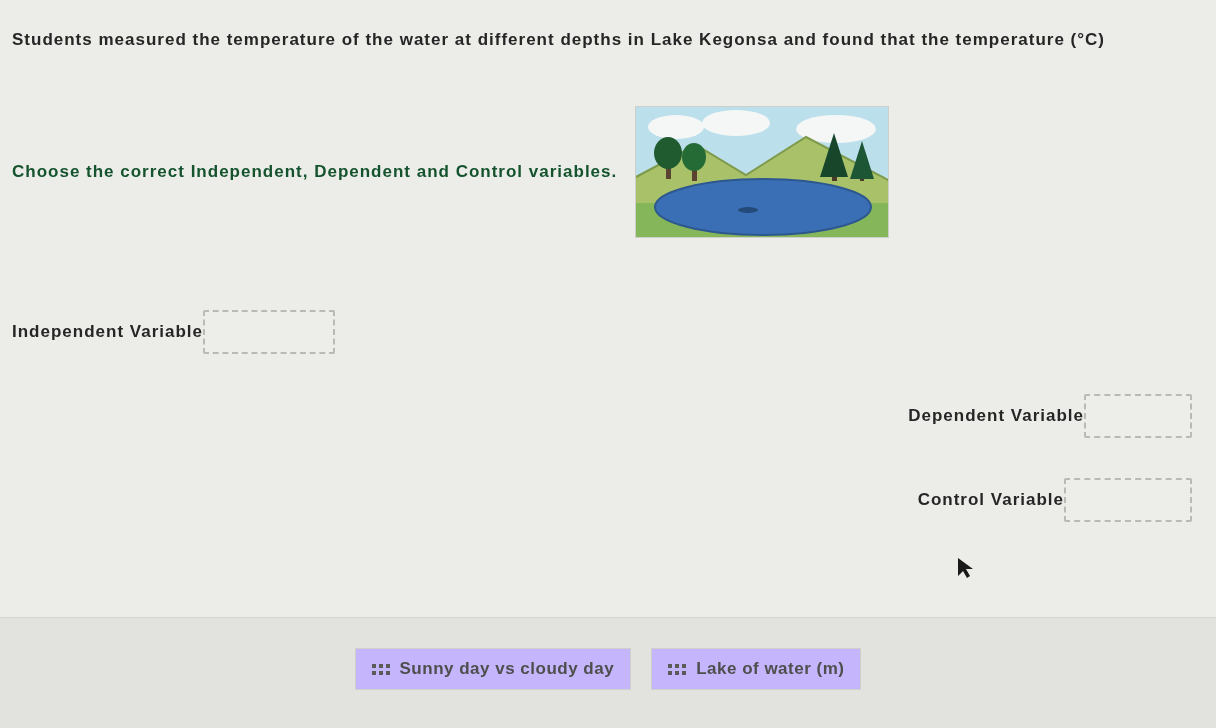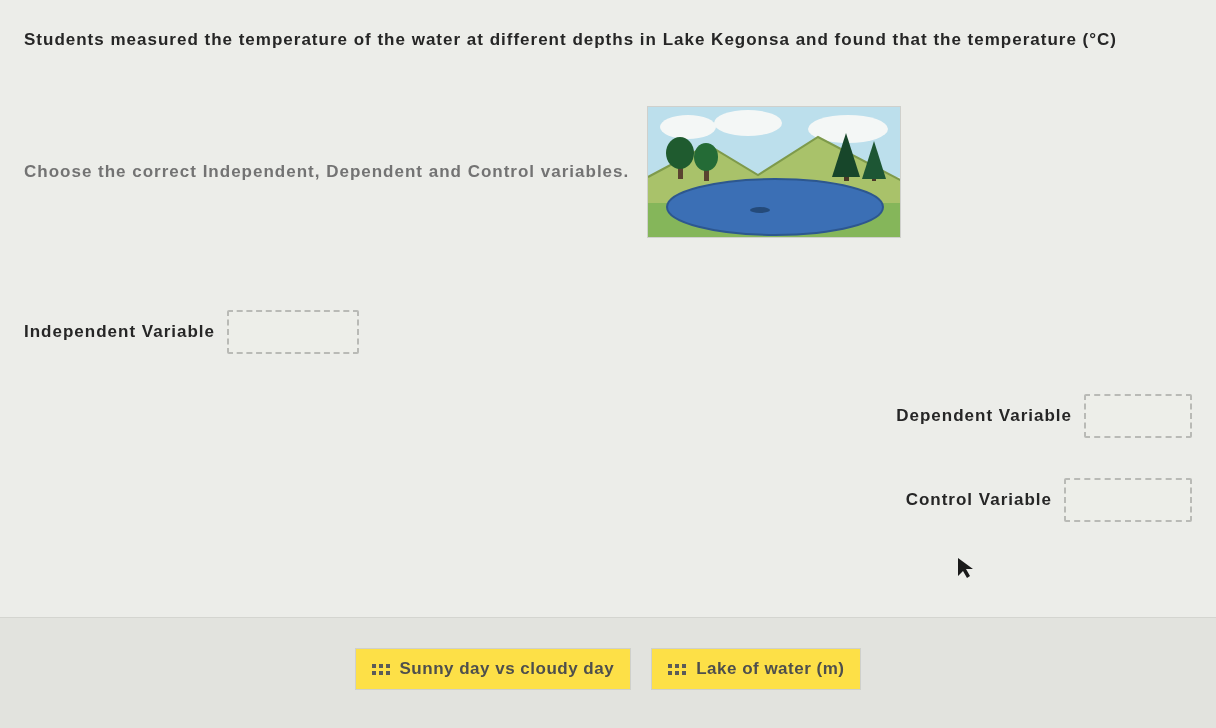--- a/index.html
+++ b/index.html
@@ -7,53 +7,53 @@
       width: 1216px;
       height: 728px;
       background: #ecede9;
       font-family: Verdana, Geneva, sans-serif;
       color: #1a1a1a;
       overflow: hidden;
       position: relative;
       letter-spacing: 0.5px;
     }
     .content {
-      padding: 18px 24px 0 24px;
+      padding: 18px 24px 0 12px;
     }
     .prompt-text {
       font-size: 17px;
       font-weight: bold;
       line-height: 2.6;
       color: #262626;
       letter-spacing: 1px;
     }
     .instruction-row {
       display: flex;
       align-items: center;
       margin-top: 44px;
       gap: 18px;
     }
     .instruction-text {
       font-size: 17px;
       font-weight: bold;
       letter-spacing: 1px;
-      color: #737373;
+      color: #14532d;
     }
     .lake-img {
       width: 254px;
       height: 132px;
       border: 1px solid #cfd0cc;
       background: #dbe9ed;
       position: relative;
       overflow: hidden;
     }
     .variable-row {
       display: flex;
       align-items: center;
-      gap: 12px;
+      gap: 0;
       margin-top: 48px;
     }
     .variable-row + .variable-row { margin-top: 40px; justify-content: flex-end; }
     .variable-label {
       font-size: 17px;
       font-weight: bold;
       letter-spacing: 1px;
       color: #262626;
     }
     .drop-zone {
@@ -72,21 +72,21 @@
       border-top: 1px solid #d4d5d0;
       padding: 30px 0 38px 0;
       display: flex;
       justify-content: center;
       gap: 20px;
     }
     .chip {
       display: flex;
       align-items: center;
       gap: 10px;
-      background: #fde047;
+      background: #c4b5fd;
       border: 1px solid #cfd0cb;
       padding: 10px 16px;
       font-size: 17px;
       font-weight: bold;
       color: #4e4f4d;
       letter-spacing: 0.5px;
       cursor: grab;
     }
     .drag-icon {
       display: inline-flex;

